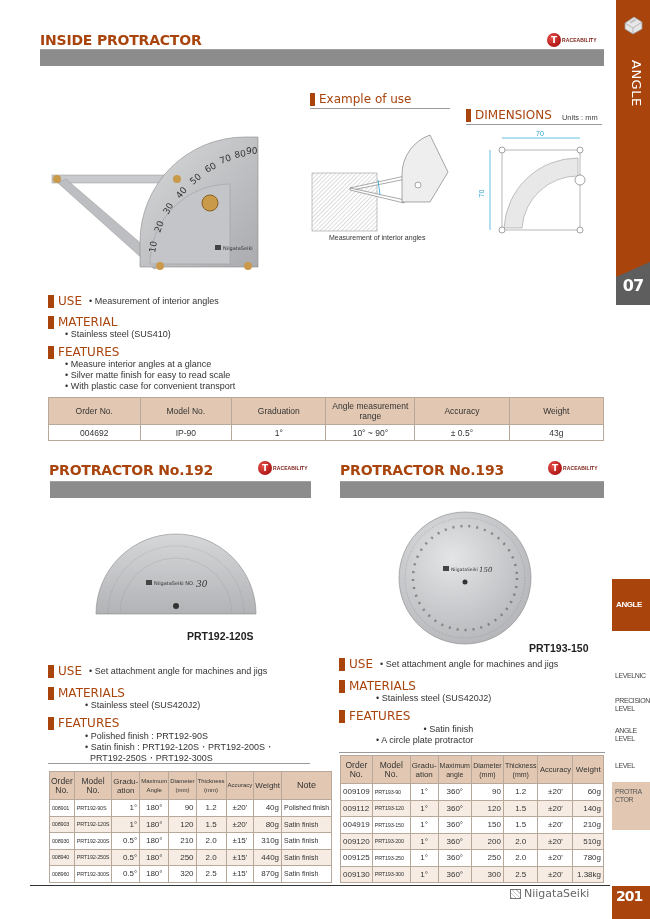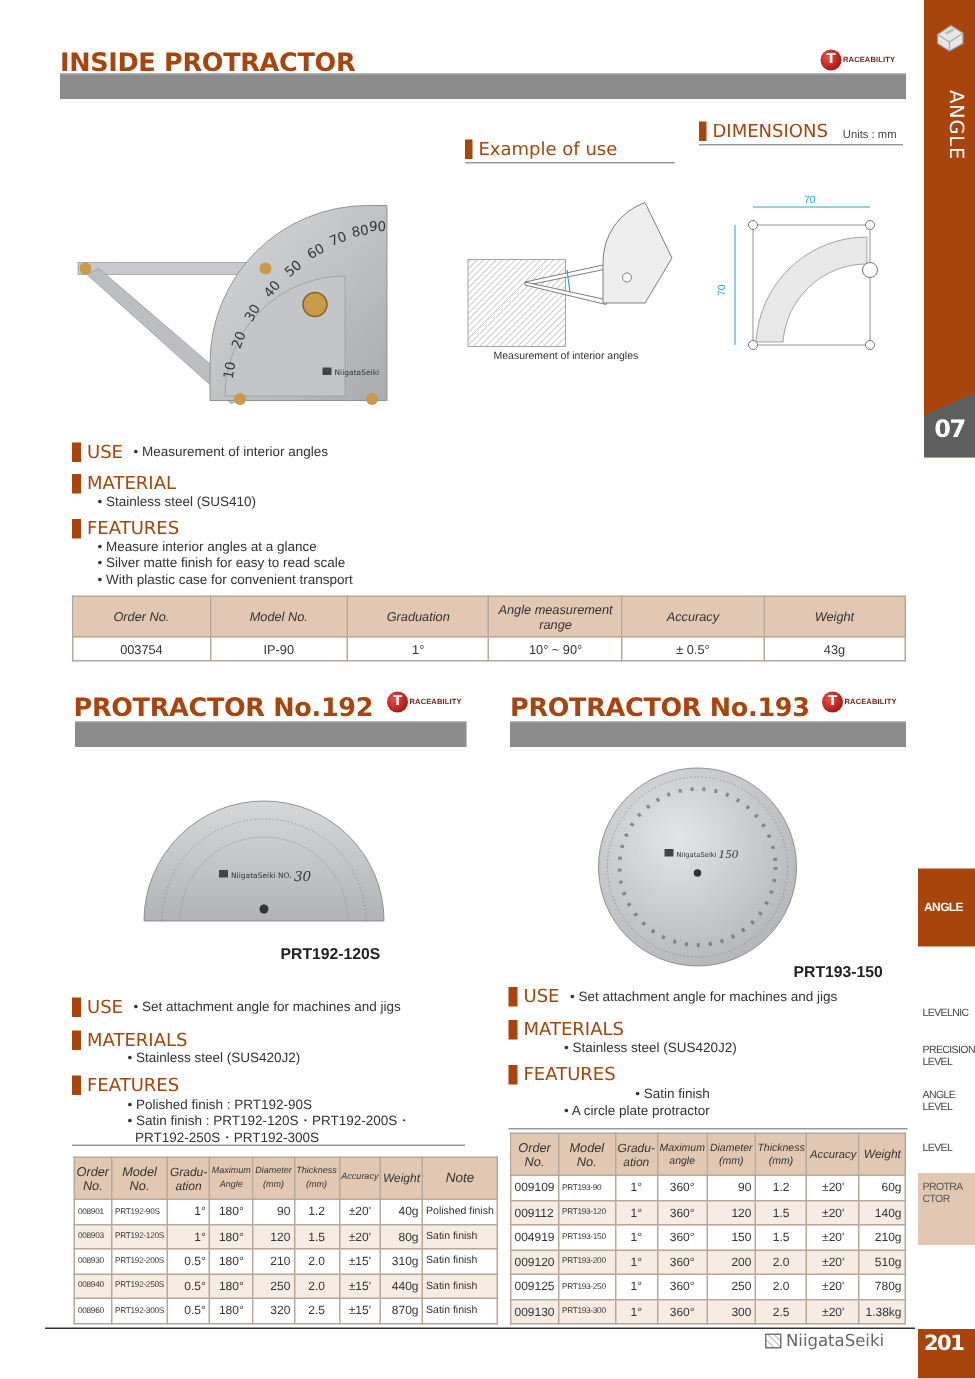--- a/index.html
+++ b/index.html
@@ -2,41 +2,41 @@
 <html><head>
 <meta charset="utf-8">
 <style>
   * { box-sizing: border-box; margin: 0; padding: 0; }
   html, body { width: 650px; height: 919px; background: #ffffff; overflow: hidden; }
   body { position: relative; font-family: "Liberation Sans", sans-serif; color: #333; }
 
   .abs { position: absolute; }
 
   
-  .sec-title { font-family: "DejaVu Sans", sans-serif; font-weight: bold; color: #a8440c; font-size: 17px; letter-spacing: -0.2px; }
+  .sec-title { font-family: "DejaVu Sans", sans-serif; font-weight: bold; color: #a8440c; font-size: 14px; letter-spacing: -0.2px; }
   .graybar { background: #8c8c8c; height: 17px; border-top: 1px solid #a0a0a0; }
   .trace { display: flex; align-items: center; gap: 1px; }
   .trace-dot { width: 14px; height: 14px; border-radius: 50%; background: radial-gradient(circle at 35% 35%, #e8504a, #b01818 70%); color: #fff; font-size: 9px; font-weight: bold; display: flex; align-items: center; justify-content: center; font-family: "DejaVu Sans", sans-serif; }
   .trace-txt { font-size: 5px; font-weight: bold; color: #7a1a10; letter-spacing: 0.1px; }
 
   .tagline { color: #d23b0a; font-family: "DejaVu Sans", sans-serif; font-weight: bold; font-size: 11.5px; line-height: 14px; letter-spacing: -0.2px; }
 
   .sub-head { display: flex; align-items: flex-end; gap: 4px; border-bottom: 1px solid #999; padding-bottom: 2px; }
   .sub-head .mark { width: 5px; height: 13px; background: #a8440c; }
   .sub-head .lbl { color: #a8440c; font-size: 12px; font-family: "DejaVu Sans", sans-serif; }
   .sub-head .units { font-size: 7.5px; color: #444; margin-left: 6px; }
 
   .spec-label { display: flex; align-items: center; gap: 4px; }
   .spec-label .mark { width: 6px; height: 13px; background: #a8440c; }
   .spec-label .lbl { color: #a8440c; font-size: 12px; font-family: "DejaVu Sans", sans-serif; }
   .spec-inline { font-size: 9px; color: #333; margin-left: 3px; }
   .bullet { font-size: 9px; color: #333; line-height: 11px; }
 
   table { border-collapse: collapse; }
-  .tbl th { background: #e2c8b2; font-weight: normal; color: #333; border: 1px solid #b7a89a; font-style: italic; }
+  .tbl th { background: #e2c8b2; font-weight: normal; color: #333; border: 1px solid #b7a89a; }
   .tbl td { border: 1px solid #b7a89a; color: #333; }
   .tbl tr.alt td { background: #f6ece3; }
 
   .t1 { font-size: 8.5px; }
   .t1 th { height: 27px; text-align: center; line-height: 10px; }
   .t1 td { height: 16px; text-align: center; }
 
   .t2 { font-size: 8px; }
   .t2 th { height: 28px; text-align: center; line-height: 9px; padding: 0 1px; }
   .t2 td { height: 16.5px; padding: 0 2px; white-space: nowrap; }
@@ -147,21 +147,21 @@
     <rect x="2" y="43" width="65" height="58" fill="url(#hatch)" stroke="#888" stroke-width="0.5"></rect>
     <polygon points="40,58 95,46 96,49 42,60" fill="#fff" stroke="#555" stroke-width="0.5"></polygon>
     <polygon points="40,58 95,70 94,73 40,60" fill="#fff" stroke="#555" stroke-width="0.5"></polygon>
     <path d="M92,72 L92,45 A42,42 0 0 1 120,5 L138,42 L120,72 Z" fill="#eee" stroke="#555" stroke-width="0.5"></path>
     <circle cx="108" cy="55" r="3" fill="#fff" stroke="#555" stroke-width="0.5"></circle>
     <line x1="68" y1="50" x2="70" y2="65" stroke="#29a3d6" stroke-width="0.8"></line>
   </svg>
 </div>
 <div class="abs caption" style="left:329px;top:234px;">Measurement of interior angles</div>
 
-<div class="abs sub-head" style="left:466px;top:80px;width:136px;text-align:center;">
+<div class="abs sub-head" style="left:466px;top:108px;width:136px;text-align:center;">
   <div class="mark"></div>
   <div class="lbl">DIMENSIONS</div>
   <div class="units">Units : mm</div>
 </div>
 <div class="abs" style="left:482px;top:130px;width:110px;height:115px;">
   <svg width="110" height="115" viewBox="0 0 110 115">
     <line x1="20" y1="8" x2="98" y2="8" stroke="#29a3d6" stroke-width="0.7"></line>
     <line x1="8" y1="20" x2="8" y2="100" stroke="#29a3d6" stroke-width="0.7"></line>
     <rect x="20" y="20" width="78" height="80" fill="#fff" stroke="#888" stroke-width="0.6"></rect>
     <path d="M22,98 A74,74 0 0 1 96,28 L96,46 A56,56 0 0 0 40,98 Z" fill="#e8e8e8" stroke="#888" stroke-width="0.5"></path>
@@ -199,21 +199,21 @@
   <tbody>
       <tr>
     <th style="width:16.5%">Order No.</th>
     <th style="width:16.5%">Model No.</th>
     <th style="width:17%">Graduation</th>
     <th style="width:16%">Angle measurement range</th>
     <th style="width:17%">Accuracy</th>
     <th style="width:17%">Weight</th>
   </tr>
   <tr>
-    <td>003754</td>
+    <td>004692</td>
     <td>IP-90</td>
     <td>1°</td>
     <td>10° ~ 90°</td>
     <td>± 0.5°</td>
     <td>43g</td>
   </tr>
 </tbody>
   </table>
 
 <div class="abs sec-title" style="left:49px;top:462px;">PROTRACTOR No.192</div>

